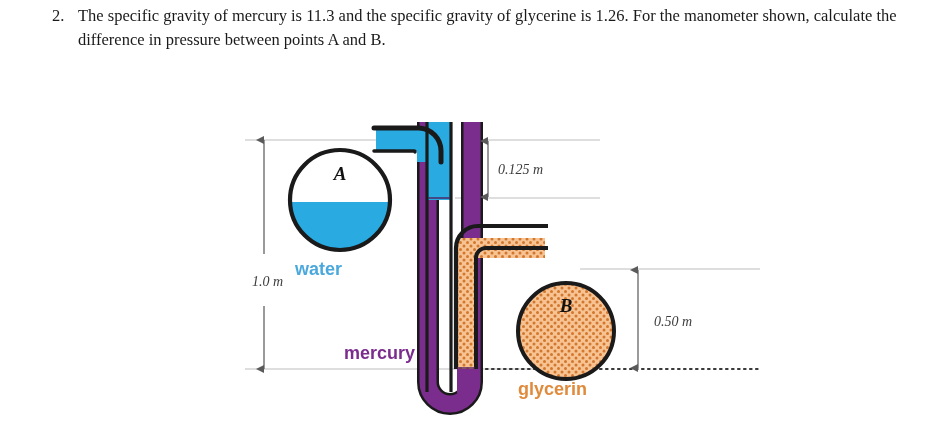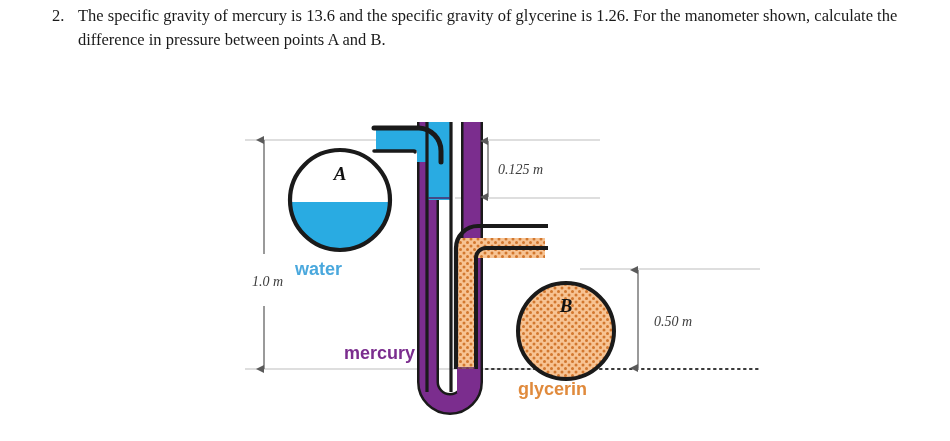--- a/index.html
+++ b/index.html
@@ -59,21 +59,21 @@
     font-weight: bold;
     font-size: 18px;
   }
 </style>
 </head>
 <body>
 
 <div id="problem-statement">
   <div class="prob-row">
     <span class="prob-num">2.</span>
-    <span class="prob-text">The specific gravity of mercury is 13.6 and the specific gravity of glycerine is 1.26. For the manometer shown, calculate the difference in pressure between points A and B.</span>
+    <span class="prob-text">The specific gravity of mercury is 11.3 and the specific gravity of glycerine is 1.26. For the manometer shown, calculate the difference in pressure between points A and B.</span>
   </div>
 </div>
 
 <svg id="diagram" width="950" height="379" viewBox="0 0 950 379">
 
   <defs>
     <pattern id="glycpat" width="7" height="7" patternUnits="userSpaceOnUse">
       <rect width="7" height="7" fill="#F7C393"></rect>
       <circle cx="2" cy="2" r="1.5" fill="#D2772E"></circle>
       <circle cx="5.5" cy="5.5" r="1.5" fill="#D2772E"></circle>

